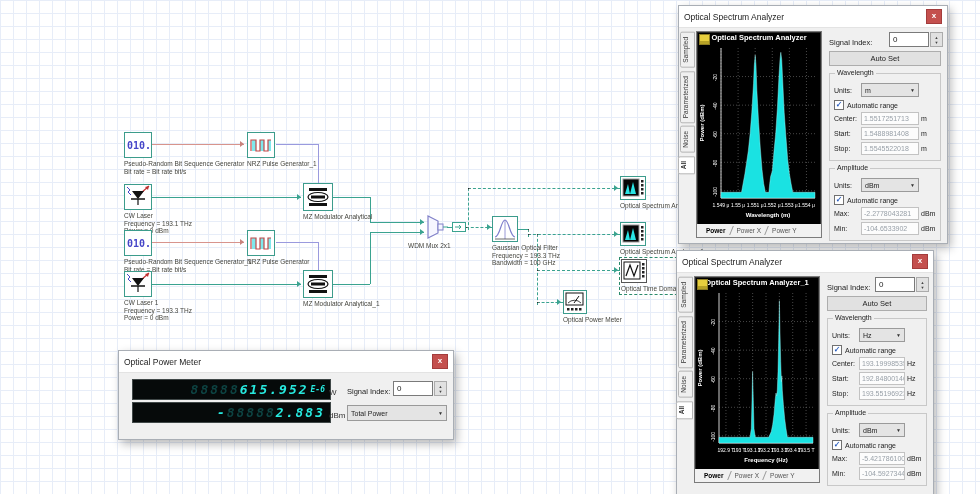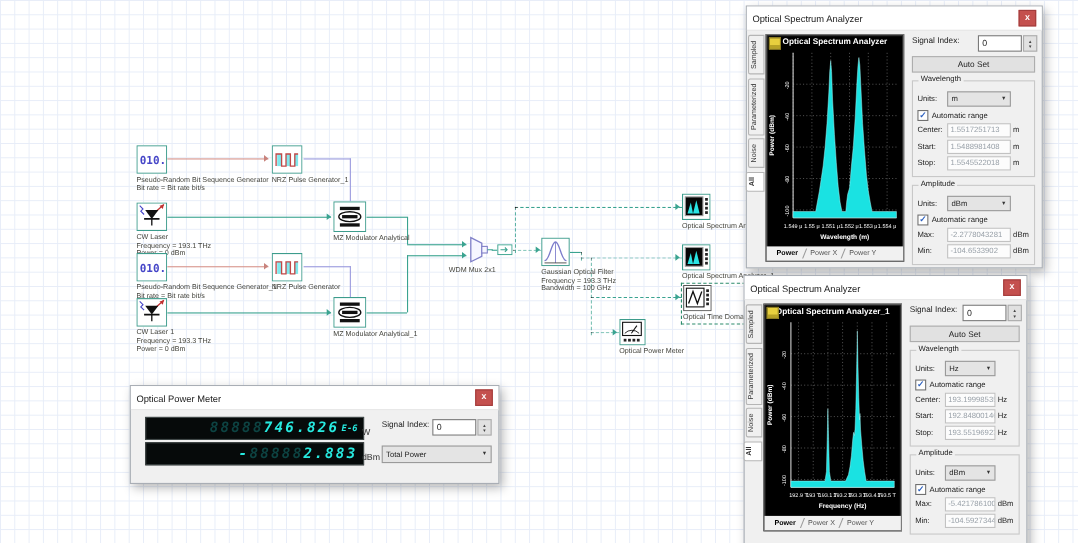--- a/index.html
+++ b/index.html
@@ -30,21 +30,21 @@
   
   .pp{position:absolute;left:17px;top:3px;width:124px;background:#000;border:1px solid #7b7b7b;box-shadow:inset 0 0 0 1px #2a2a2a}
   .ptitle{position:absolute;left:0;right:0;top:1px;height:12px;color:#fff;font-weight:bold;font-size:7.5px;text-align:center;white-space:nowrap;overflow:hidden}
   .ytool{position:absolute;left:2px;top:2px;width:9px;height:9px;background:#e7cf3e;border:1px solid #8d7d22;box-shadow:inset 0 -3px 0 #b7a226;z-index:3}
   .ptabs{height:13px;background:#f1f1f1;display:flex;align-items:center;font-size:6.5px;padding-left:5px}
   .ptab{color:#555;padding:0 4px}
   .ptab.sel{font-weight:bold;color:#000}
   .psep{width:1px;height:9px;background:#9a9a9a;transform:skewX(-22deg);margin:0 1px}
   
   .rp{position:absolute;top:2px}
-  .sigrow{display:flex;align-items:flex-start;margin:2px 0 4px 4px}
+  .sigrow{display:flex;align-items:flex-end;margin:2px 0 4px 4px}
   .siglab{font-size:7.5px;flex:1}
   .spin{display:flex}
   .spinv{width:32px;height:13px;border:1px solid #7a7a7a;background:#fff;font-size:8px;padding:0 3px;line-height:13px}
   .spinarr{width:11px;border:1px solid #ababab;background:#e1e1e1;display:flex;flex-direction:column;align-items:center;justify-content:center;font-size:4px;line-height:5px;color:#444;margin-left:1px}
   .btn{background:#e1e1e1;border:1px solid #adadad;font-size:7.5px;text-align:center;padding:2px 0;margin:0 2px 5px 4px}
   .grp{position:relative;border:1px solid #c8c8c8;margin:7px 2px 0 4px;padding:7px 4px 3px}
   .leg{position:absolute;top:-5px;left:5px;background:#f0f0f0;font-size:7px;padding:0 2px}
   .frow{display:flex;align-items:center;margin:2px 0;font-size:7px}
   .fl{width:27px}
   .fv{flex:1;border:1px solid #c2c2c2;background:#fcfcfc;color:#98a0a8;padding:1px 2px;white-space:nowrap;overflow:hidden;height:9px;line-height:9px}
@@ -511,21 +511,21 @@
   </div>
 
   <div class="win" style="left:118px;top:350px;width:334px;height:88px">
     <div class="tbar">
       <span class="tttl">Optical Power Meter</span>
       <span class="xbtn">x</span>
     </div>
     <div class="body" style="height:65px">
       <div class="seg" style="left:13px;top:6px;width:192px;height:19px">
         <span class="ghost">88888</span>
-        <span class="lit">746.826</span>
+        <span class="lit">615.952</span>
         <span class="lit exp">E-6</span>
       </div>
       <span class="segunit" style="left:210px;top:15px">W</span>
       <div class="seg" style="left:13px;top:29px;width:192px;height:19px">
         <span class="lit">-</span>
         <span class="ghost">88888</span>
         <span class="lit">2.883</span>
       </div>
       <span class="segunit" style="left:210px;top:38px">dBm</span>
       <div class="sigrow" style="position:absolute;left:228px;top:8px;width:100px;margin:0">

